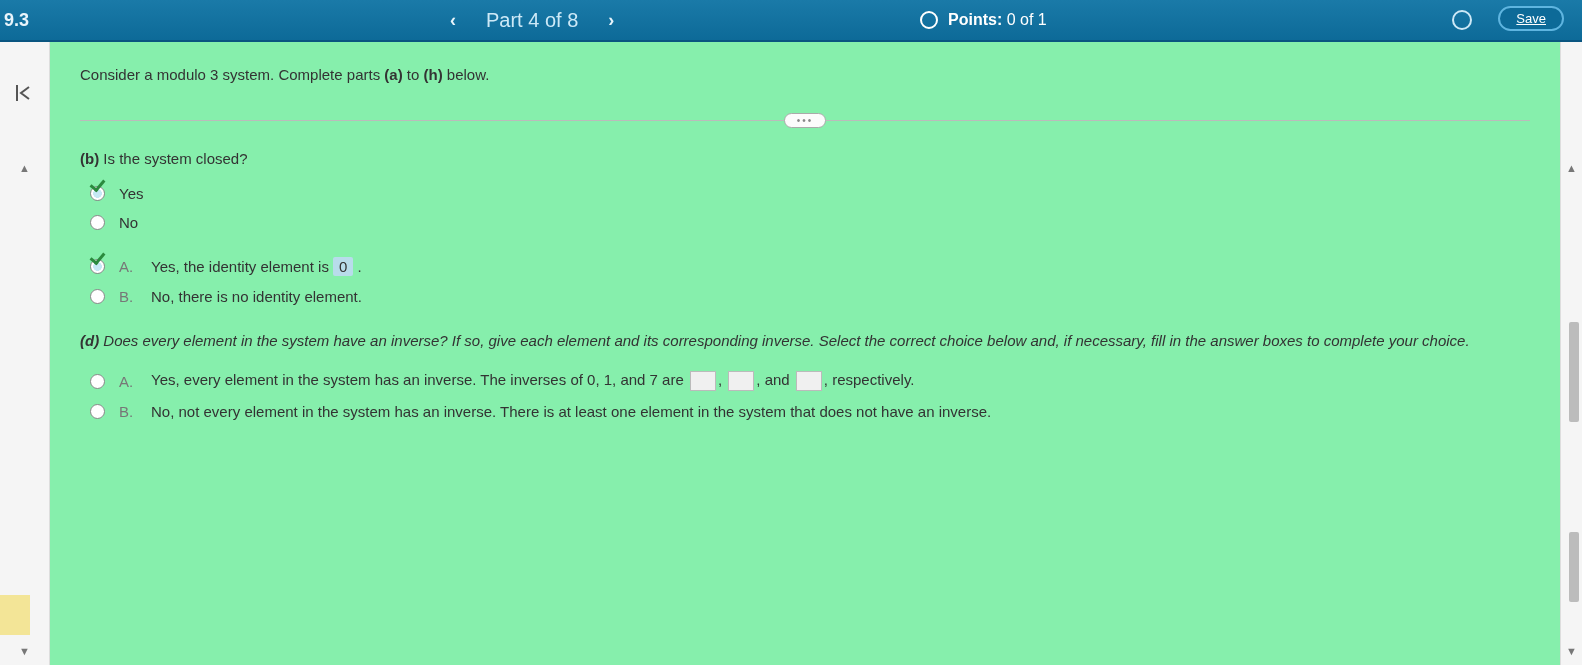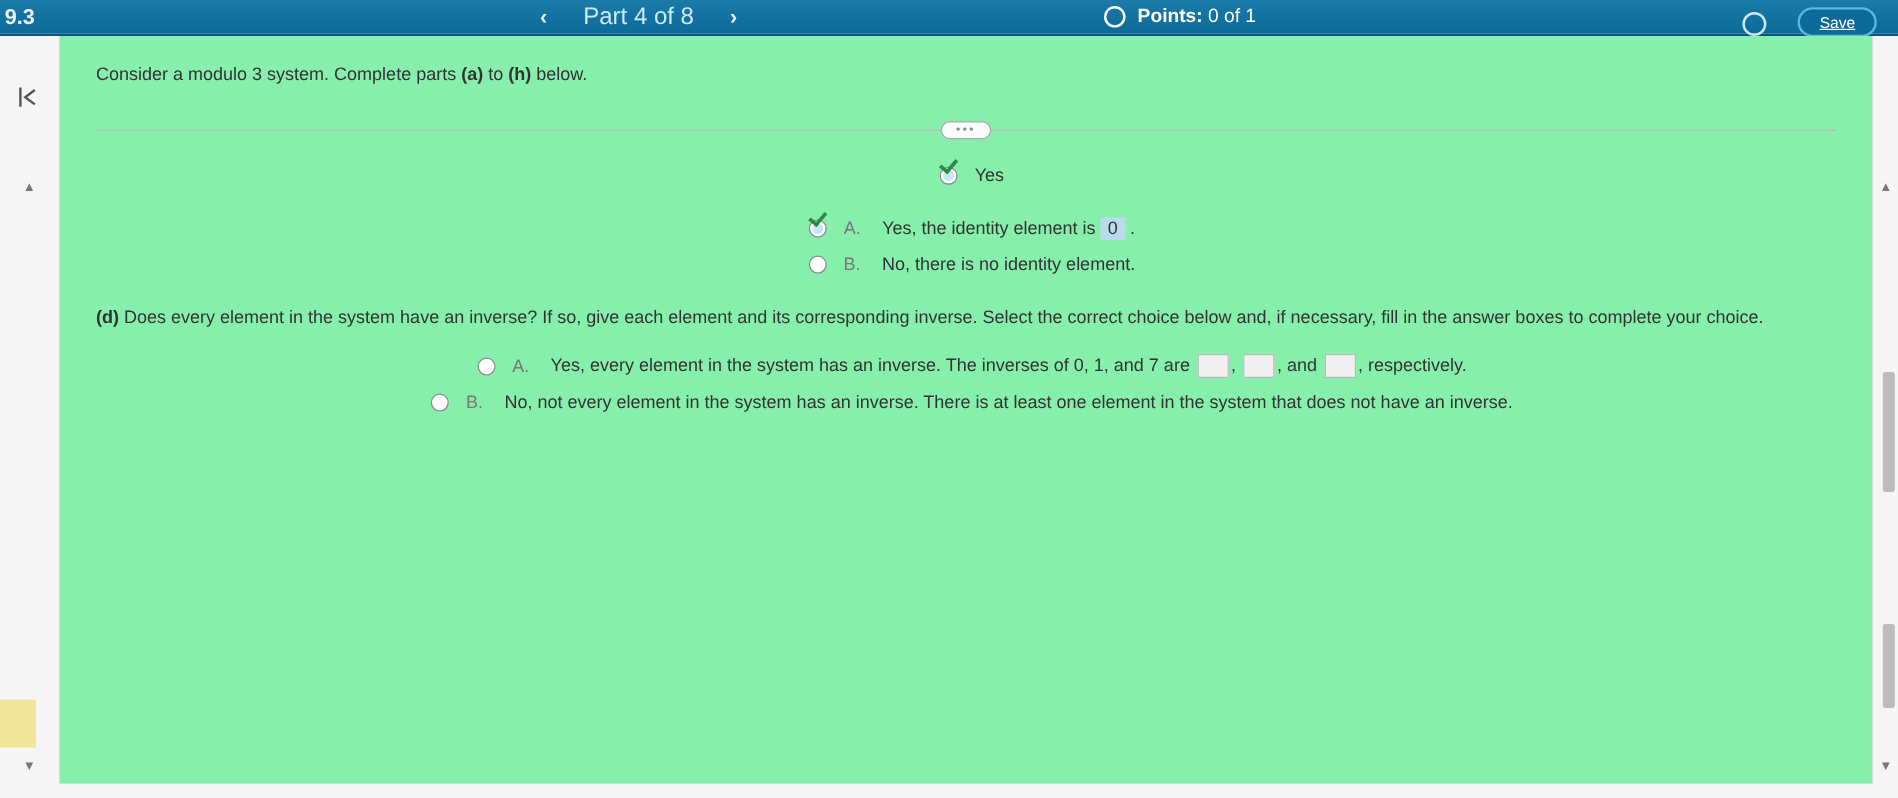--- a/index.html
+++ b/index.html
@@ -5,21 +5,21 @@
     * { margin: 0; padding: 0; box-sizing: border-box; }
     body {
       font-family: Arial, Helvetica, sans-serif;
       background: #f5f5f5;
       width: 1582px;
       height: 665px;
       overflow: hidden;
     }
     .header {
       background: linear-gradient(to bottom, #1a7aa8, #0d6a98);
-      height: 30px;
+      height: 42px;
       display: flex;
       align-items: center;
       color: #fff;
       position: relative;
       border-bottom: 2px solid #0a5580;
     }
     .section-num {
       position: absolute;
       left: 0;
       font-size: 18px;
@@ -168,21 +168,20 @@
     }
     .q-label b { font-weight: bold; }
     .choice-row {
       display: flex;
       align-items: center;
       gap: 14px;
       margin-left: 10px;
       margin-bottom: 12px;
       font-size: 15px;
       color: #333;
-      justify-content: center;
     }
     .radio {
       width: 15px;
       height: 15px;
       border: 1.5px solid #888;
       border-radius: 50%;
       display: inline-flex;
       align-items: center;
       justify-content: center;
       background: #fff;
@@ -305,43 +304,50 @@
       Consider a modulo 3 system. Complete parts <b>(a)</b> to <b>(h)</b> below.
     </div>
 
     <div class="divider-row">
       <div class="divider-line"></div>
       <div class="dots-pill">•••</div>
       <div class="divider-line"></div>
     </div>
 
     <div class="question-block">
+      <div class="q-label">
+        <b>(b)</b> Is the system closed?
+      </div>
       <div class="choice-row">
         <span class="radio correct selected-pale"></span>
         <span>Yes</span>
+      </div>
+      <div class="choice-row">
+        <span class="radio"></span>
+        <span>No</span>
       </div>
     </div>
 
     <div class="question-block">
       <div class="choice-row">
         <span class="radio correct selected-pale"></span>
         <span class="choice-letter">A.</span>
         <span>
           <span>Yes, the identity element is </span><span class="answer-val">0</span><span> .</span>
         </span>
       </div>
       <div class="choice-row">
         <span class="radio"></span>
         <span class="choice-letter">B.</span>
         <span>No, there is no identity element.</span>
       </div>
     </div>
 
     <div class="question-block">
-      <div class="q-label" style="line-height:1.35;">
+      <div class="q-label" style="line-height:1.35;font-style:italic;">
         <b>(d)</b> Does every element in the system have an inverse? If so, give each element and its corresponding inverse. Select the correct choice below and, if necessary, fill in the answer boxes to complete your choice.
       </div>
       <div class="choice-row" style="margin-top:20px;">
         <span class="radio"></span>
         <span class="choice-letter">A.</span>
         <span>
           <span>Yes, every element in the system has an inverse. The inverses of 0, 1, and 7 are </span><span class="fill-box"></span><span>, </span><span class="fill-box"></span><span>, and </span><span class="fill-box"></span><span>, respectively.</span>
         </span>
       </div>
       <div class="choice-row">

